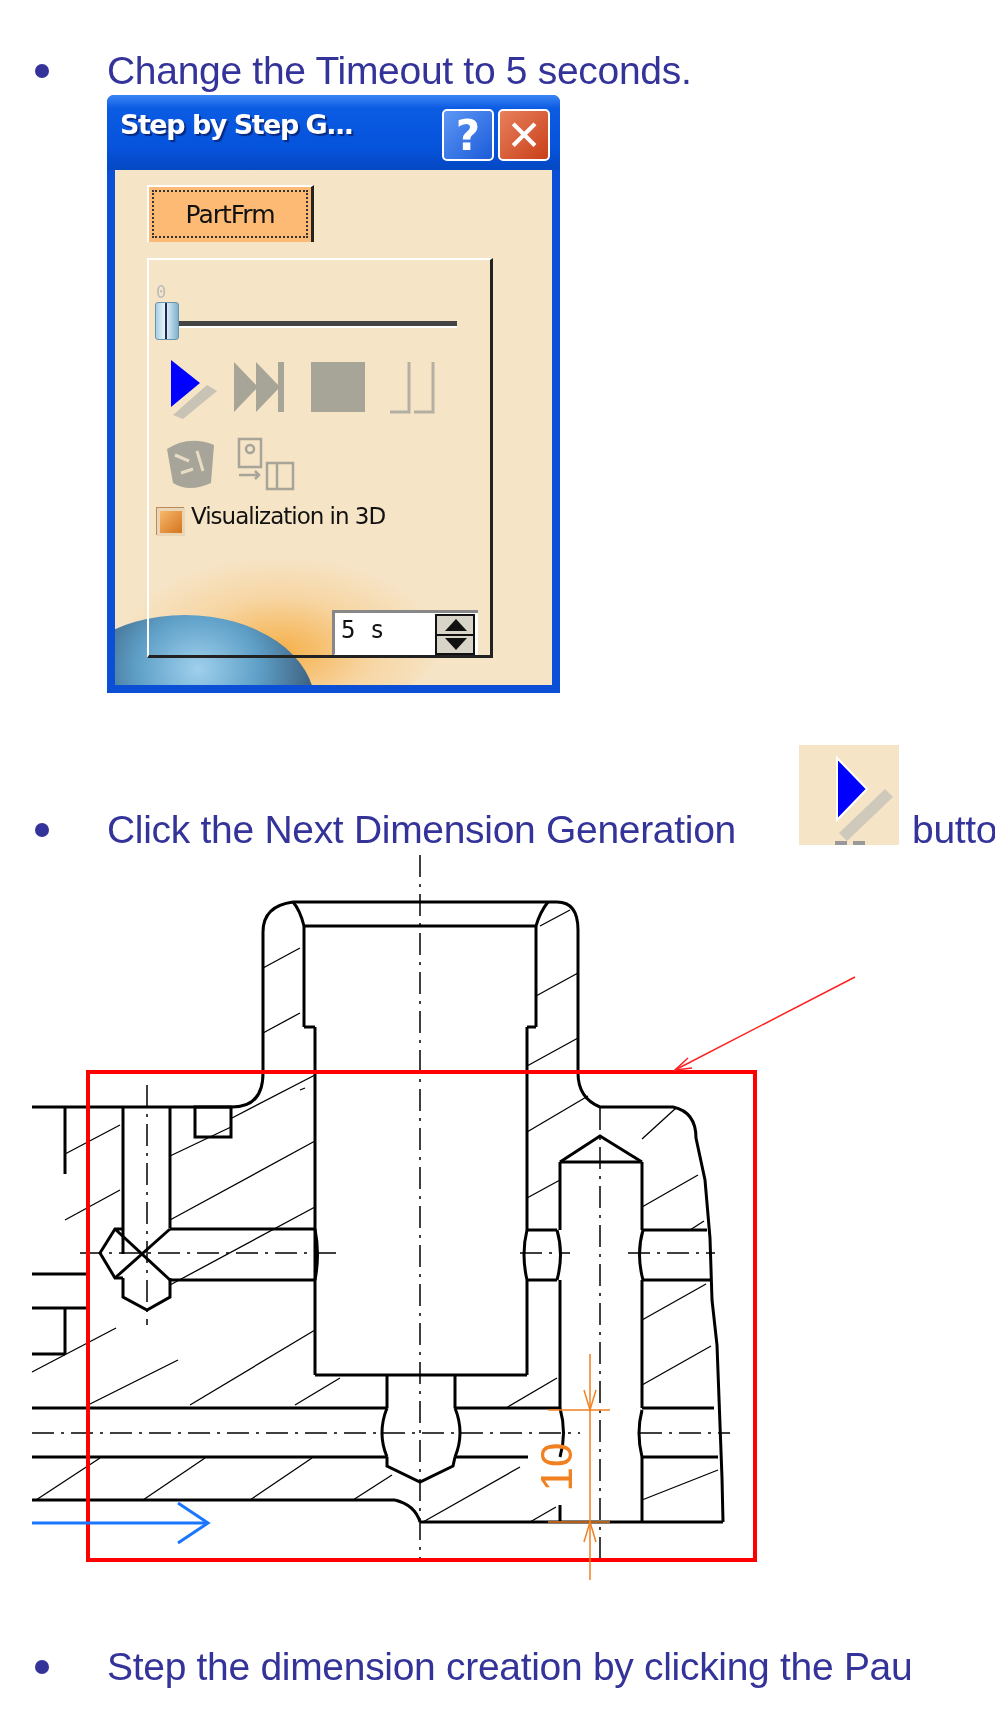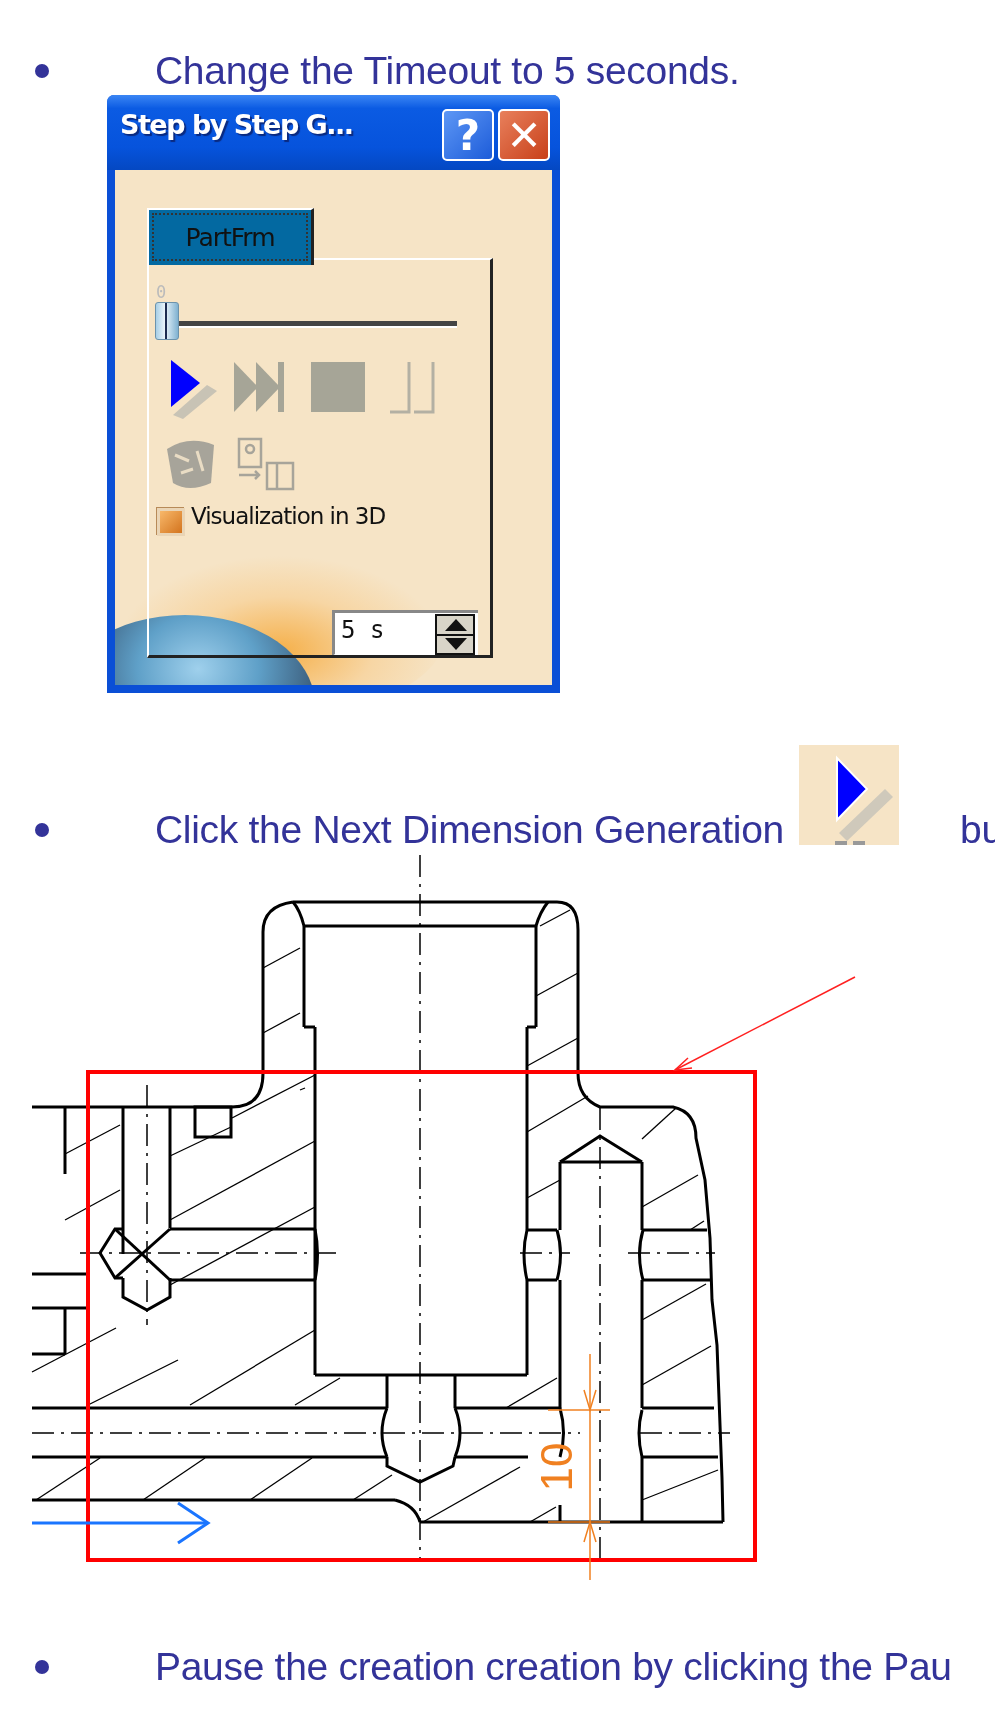--- a/index.html
+++ b/index.html
@@ -1,35 +1,35 @@
 <!DOCTYPE html>
 <html><head>
 <meta charset="utf-8">
 <style>
   html, body { margin:0; padding:0; background:#ffffff; }
   body { width:995px; height:1721px; position:relative; overflow:hidden; font-family:"Liberation Sans", sans-serif; }
   .bullet-line { position:absolute; left:0; height:50px; display:flex; align-items:center; color:#333399; font-size:39px; white-space:nowrap; }
   .bullet-dot { position:absolute; left:35px; width:14px; height:14px; border-radius:50%; background:#333399; }
-  .bullet-text { position:absolute; left:107px; letter-spacing:-0.3px;margin-left:48px; }
+  .bullet-text { position:absolute; left:107px; letter-spacing:-0.3px; }
 
   
   .dialog { position:absolute; left:107px; top:95px; width:453px; height:598px; background:#0a4fd6; border-radius:7px 7px 0 0; box-sizing:border-box; }
   .titlebar { position:absolute; left:0; top:0; right:0; height:75px; border-radius:7px 7px 0 0;
       background:linear-gradient(#3b86f4 0%, #0b5be3 18%, #0653dc 70%, #0448c2 100%); }
   .title-text { position:absolute; left:13px; top:14px; color:#ffffff; font-family:"DejaVu Sans", sans-serif; font-weight:bold; font-size:27px; letter-spacing:-1.5px; text-shadow:2px 2px 1px #0a2a80; }
   .tb-btn { position:absolute; top:14px; width:52px; height:52px; border:2px solid #ffffff; border-radius:5px; box-sizing:border-box; color:#fff; font-size:42px; font-weight:bold; display:flex; align-items:center; justify-content:center; font-family:"DejaVu Sans", sans-serif; }
   .help-btn { right:66px; background:linear-gradient(135deg,#5d97f5,#1d5cd9); }
   .close-btn { right:10px; background:linear-gradient(135deg,#e8805c,#c8401a); }
   .client { position:absolute; left:8px; right:8px; top:75px; bottom:8px; overflow:hidden;
       background:#f6e4c6; }
   .globe { position:absolute; left:-60px; bottom:-110px; width:260px; height:180px; border-radius:50%;
       background:radial-gradient(ellipse at 55% 30%, #9fd0ec 0%, #5fa0c8 30%, #3a5a78 60%, #1e2a3a 80%); }
   .glow { position:absolute; left:0px; bottom:-30px; width:330px; height:160px; border-radius:50%;
       background:radial-gradient(ellipse at 50% 60%, rgba(245,170,60,0.9) 0%, rgba(248,200,130,0.5) 40%, rgba(246,228,198,0) 70%); }
-  .tab { position:absolute; left:32px; top:38px; width:167px; height:57px; background:#0369a1; border-top:2px solid #fff; border-left:2px solid #fff; border-right:3px solid #222; box-sizing:border-box; z-index:2; }
+  .tab { position:absolute; left:32px; top:15px; width:167px; height:57px; background:#fdba74; border-top:2px solid #fff; border-left:2px solid #fff; border-right:3px solid #222; box-sizing:border-box; z-index:2; }
   .tab-focus { position:absolute; left:3px; top:3px; right:3px; bottom:4px; border:2px dotted #333; display:flex; align-items:center; justify-content:center; font-size:25px; color:#111; font-family:"DejaVu Sans", sans-serif; letter-spacing:-1px; }
   .panel { position:absolute; left:32px; top:88px; width:346px; height:400px; border-left:2px solid #fff; border-top:2px solid #fff; border-right:3px solid #222; border-bottom:3px solid #222; box-sizing:border-box; z-index:1; }
   .slider-val { position:absolute; left:7px; top:22px; font-size:17px; color:#bbb; font-family:"DejaVu Sans Mono", monospace; }
   .slider-track { position:absolute; left:22px; top:61px; width:286px; height:5px; background:#444; border-bottom:2px solid #fff; }
   .slider-thumb { position:absolute; left:6px; top:42px; width:22px; height:36px; border-radius:3px; background:linear-gradient(90deg,#a8cfe6,#eaf5fb 40%,#7fb1d0); border:1px solid #6c93ac; }
   .slider-thumb::after { content:""; position:absolute; left:9px; top:0; bottom:0; width:2px; background:#1c2c50; }
   .ctl { position:absolute; }
   .chk { position:absolute; width:22px; height:22px; background:linear-gradient(135deg,#f8b86a,#d3741e); border:3px solid #ead5b6; box-shadow:-1px -1px 0 #b78a58; }
   .chk-label { position:absolute; font-size:23px; color:#111; font-family:"DejaVu Sans", sans-serif; letter-spacing:-1px; }
   .spin-input { position:absolute; left:253px; top:432px; width:146px; height:46px; background:#fff; border:3px solid #888; border-right:none; border-bottom:2px solid #fff; box-sizing:border-box; font-size:24px; font-family:"DejaVu Sans Mono", monospace; padding:3px 0 0 6px; color:#111; }
@@ -266,14 +266,14 @@
   <text x="0" y="0" transform="translate(572,1467) rotate(-90)" text-anchor="middle" fill="#f08020" font-family="Liberation Sans, sans-serif" font-size="44">10</text>
 
   <g stroke="#1a75ff" stroke-width="3" fill="none">
     <line x1="32" y1="1523" x2="208" y2="1523"></line>
     <polyline points="178,1503 208,1523 178,1543"></polyline>
   </g>
 </svg>
 
 <div class="bullet-line" style="top:1642px;">
   <span class="bullet-dot" style="top:18px;"></span>
-  <span class="bullet-text">Pause the creation creation by clicking the Pau</span>
+  <span class="bullet-text">Step the dimension creation by clicking the Pau</span>
 </div>
 
 </body></html>

